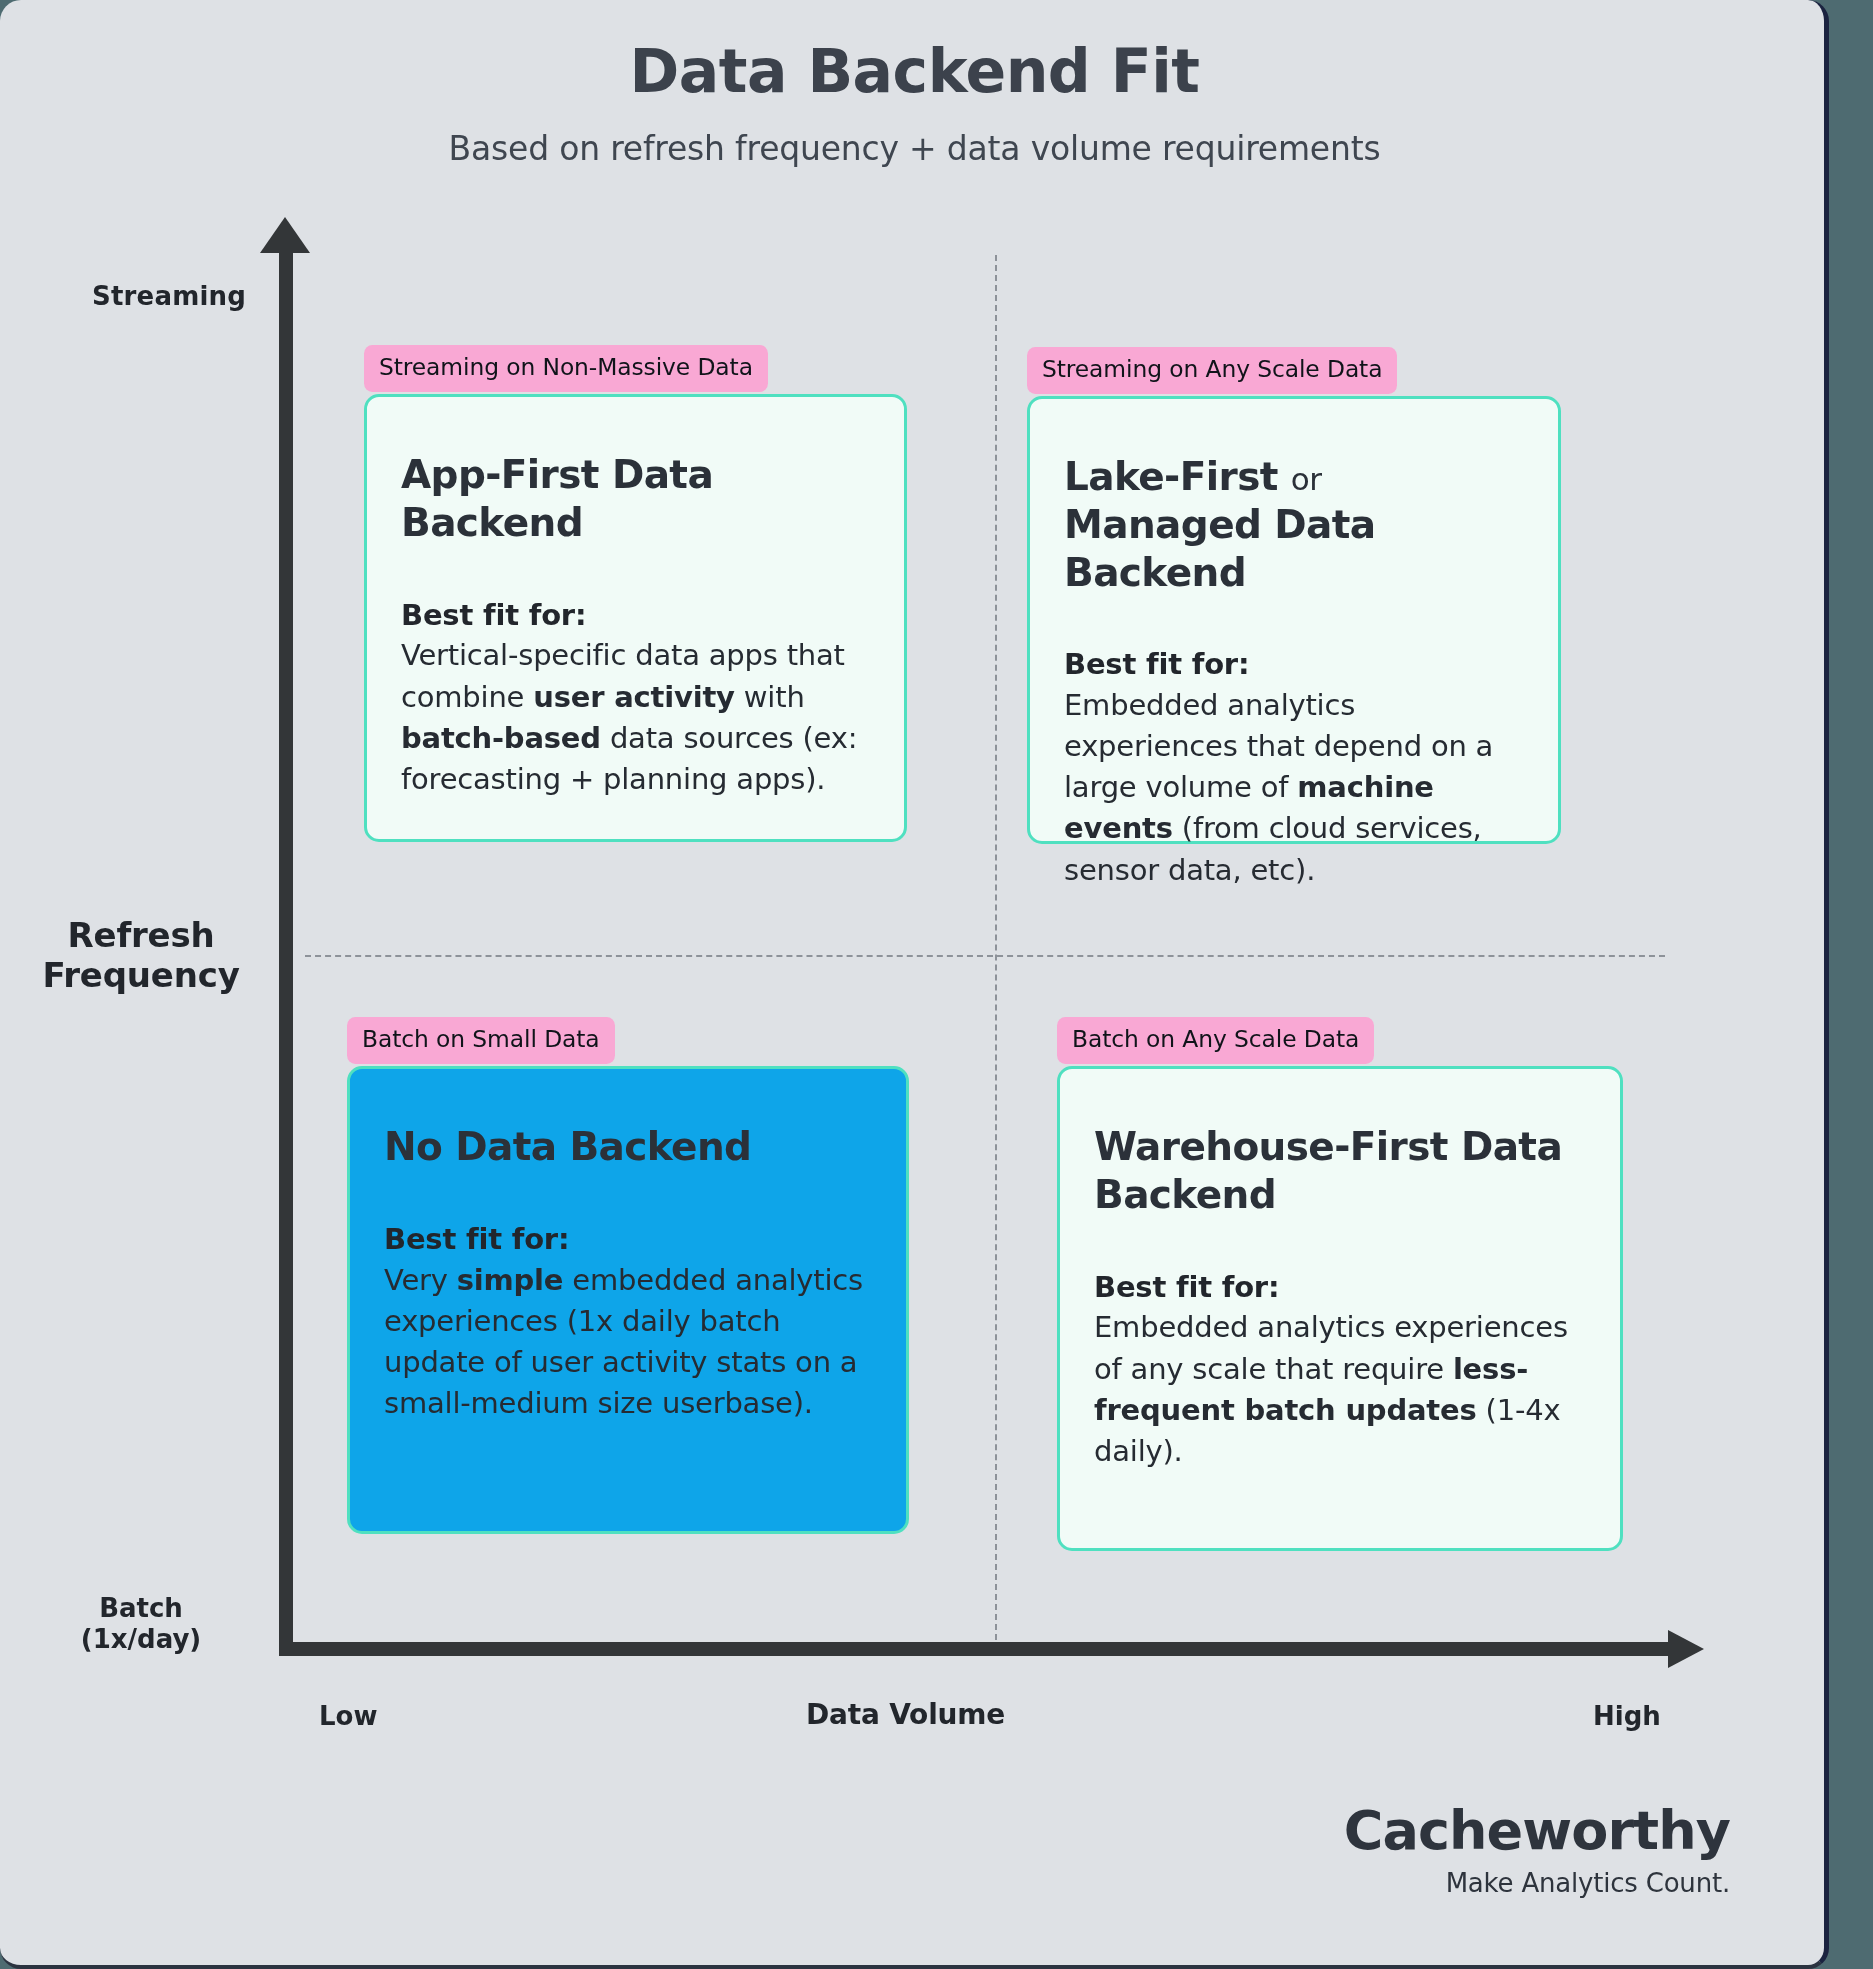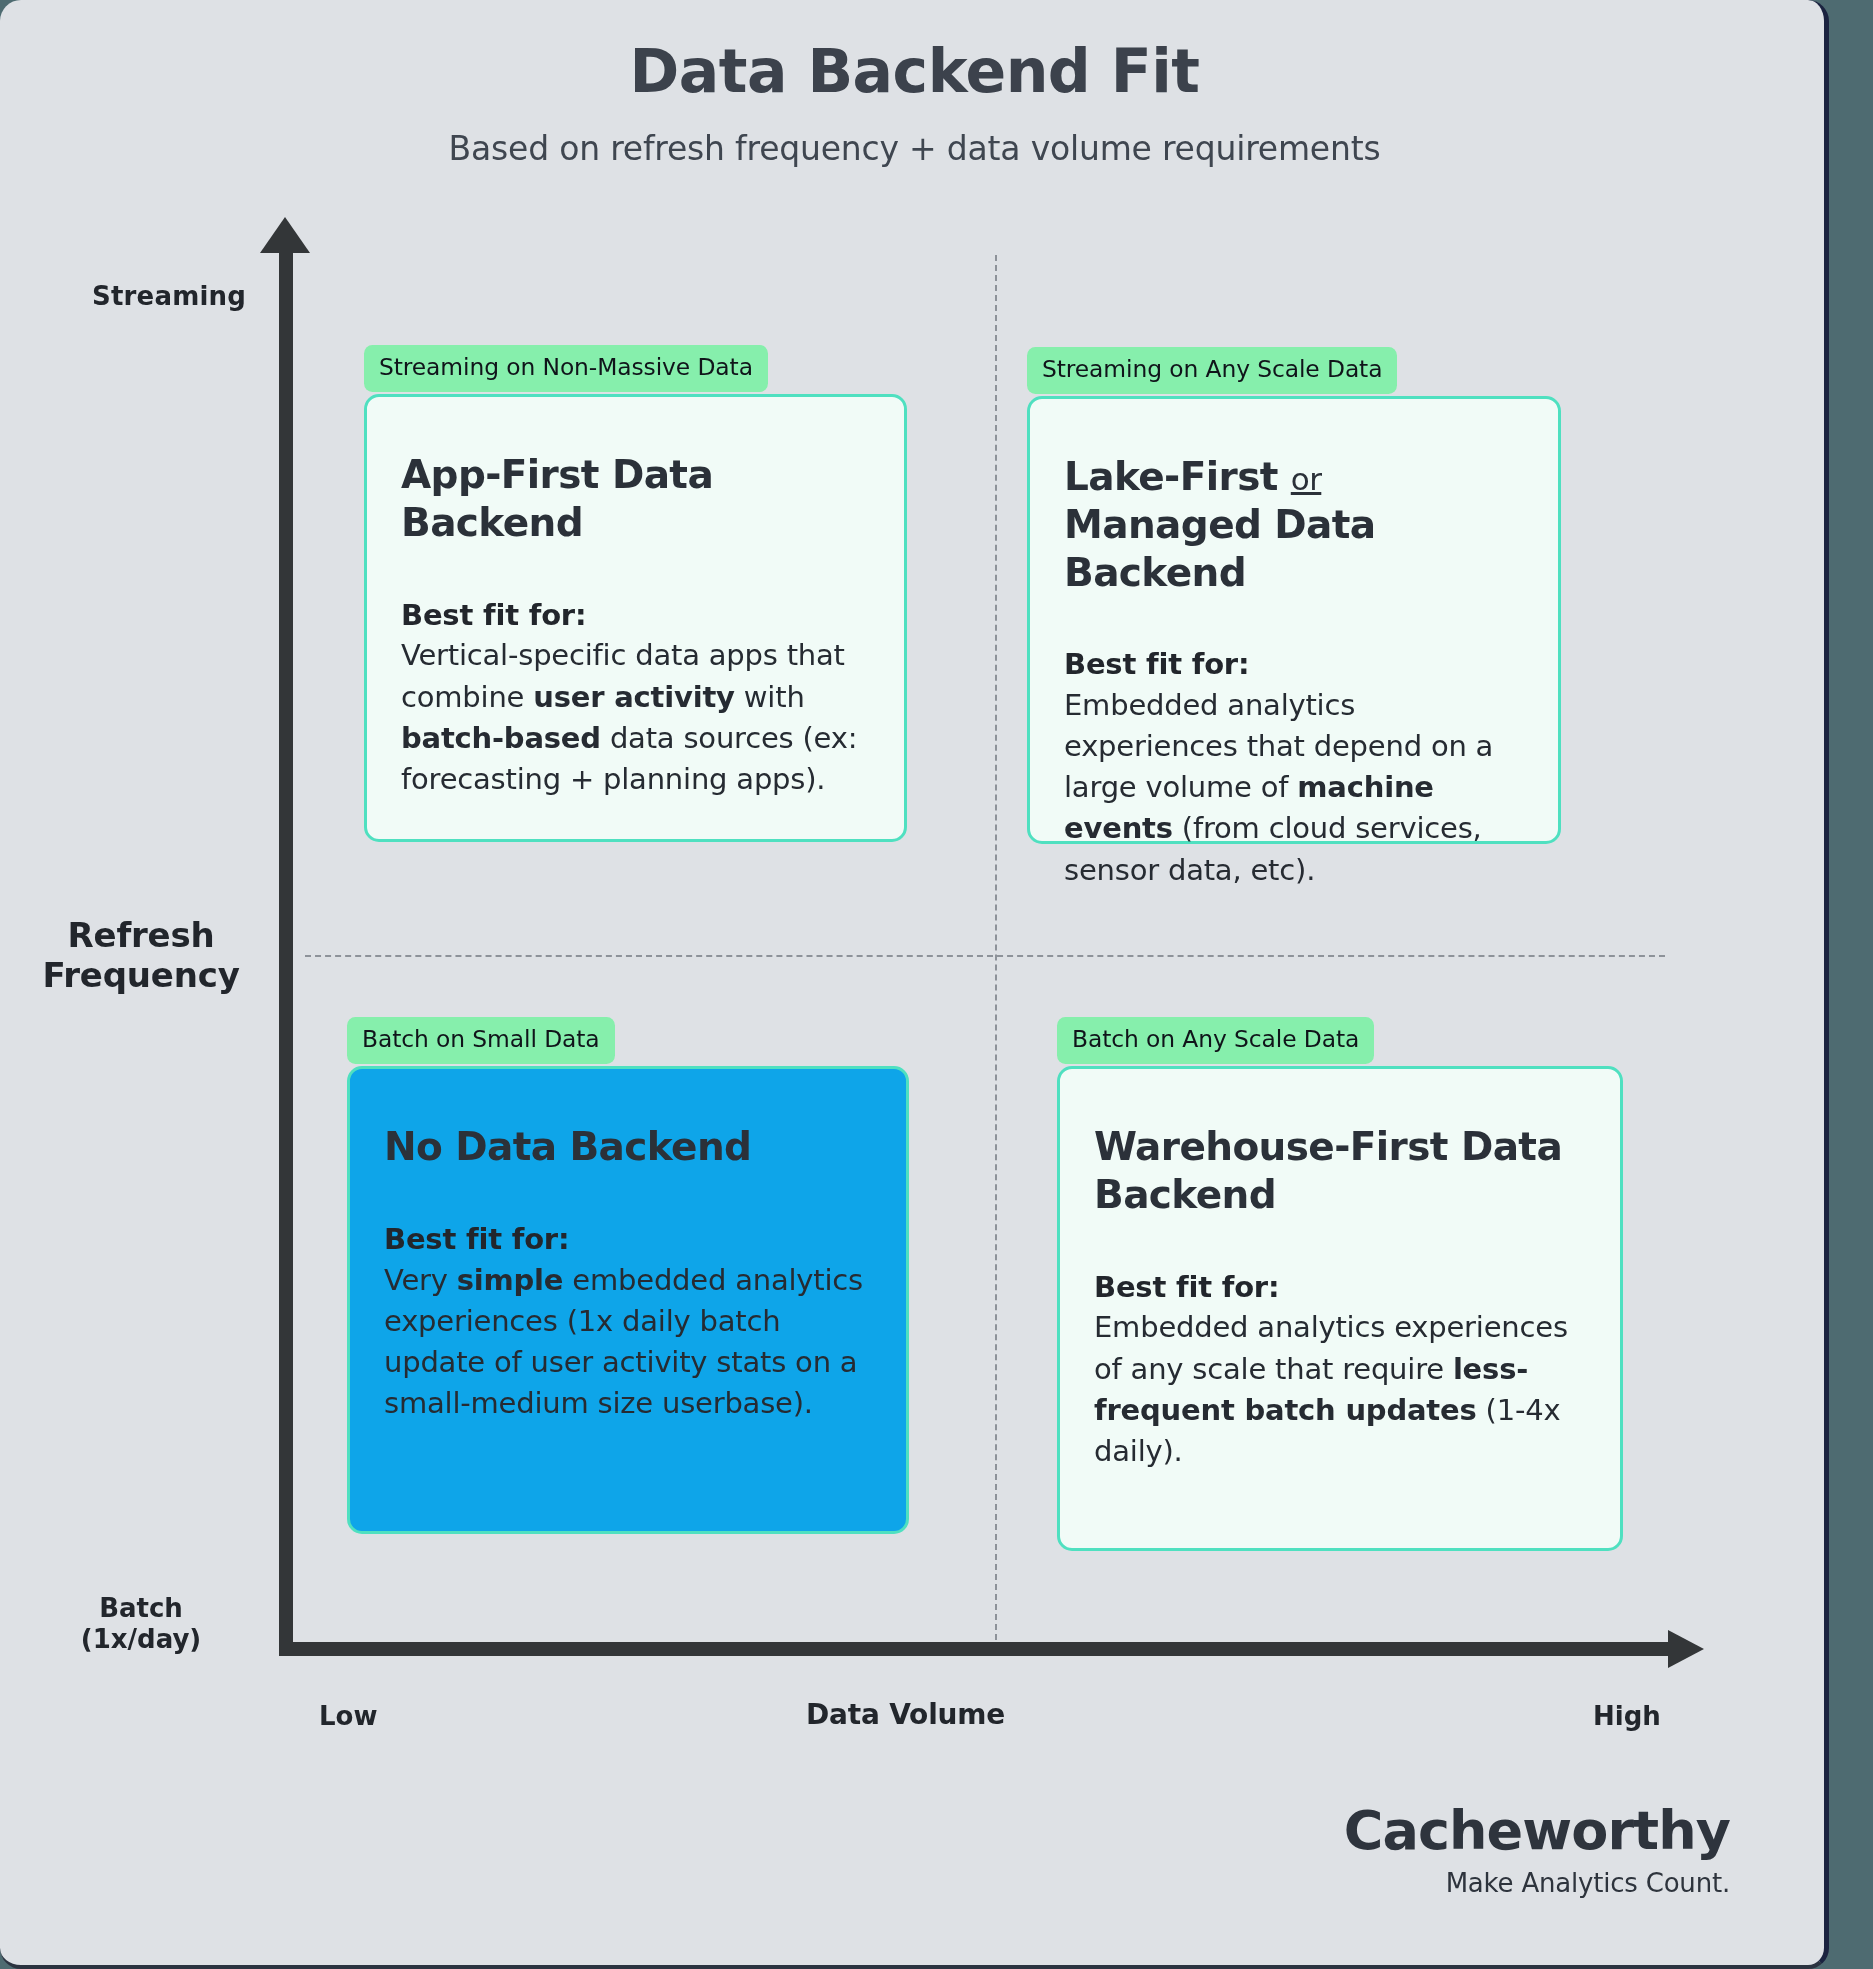--- a/index.html
+++ b/index.html
@@ -89,42 +89,42 @@
   #label-high { left:1593px; top:1701px; font-size:26px; }
   #label-datavolume {
     left:806px; top:1698px;
     font-size:28px; letter-spacing:-0.2px;
   }
 
   
   .quad { position:absolute; }
   .badge {
     display:inline-block;
-    background:#86efac;
+    background:#f9a8d4;
     color:#10141a;
     font-size:23.4px;
     padding:8.4px 15px 10.3px 15px;
     border-radius:8.4px;
     letter-spacing:-0.1px;
     white-space:nowrap;
   }
   .card {
     margin-top:2.8px;
     border:3.7px solid #4fe0c0;
     border-radius:15px;
     padding:54px 36px 47px 34px;
   }
   .card.mint { background:#f1fbf7; }
   .card.grey { background:#0ea5e9; }
   .card-title {
     font-size:39px; font-weight:bold; color:#2b3139;
     line-height:1.22; letter-spacing:-0.6px;
     margin-bottom:51px;
   }
-  .card-title .lite { font-weight:400; font-size:31px;text-decoration:underline; }
+  .card-title .lite { font-weight:400; font-size:31px; }
   .bestfit {
     font-size:29px; font-weight:bold; color:#22262c;
     margin-bottom:3.7px; letter-spacing:-0.2px;
   }
   .body {
     font-size:29px; color:#262b32; line-height:1.42;
     letter-spacing:-0.2px;
   }
   .body b { font-weight:bold; }
 

